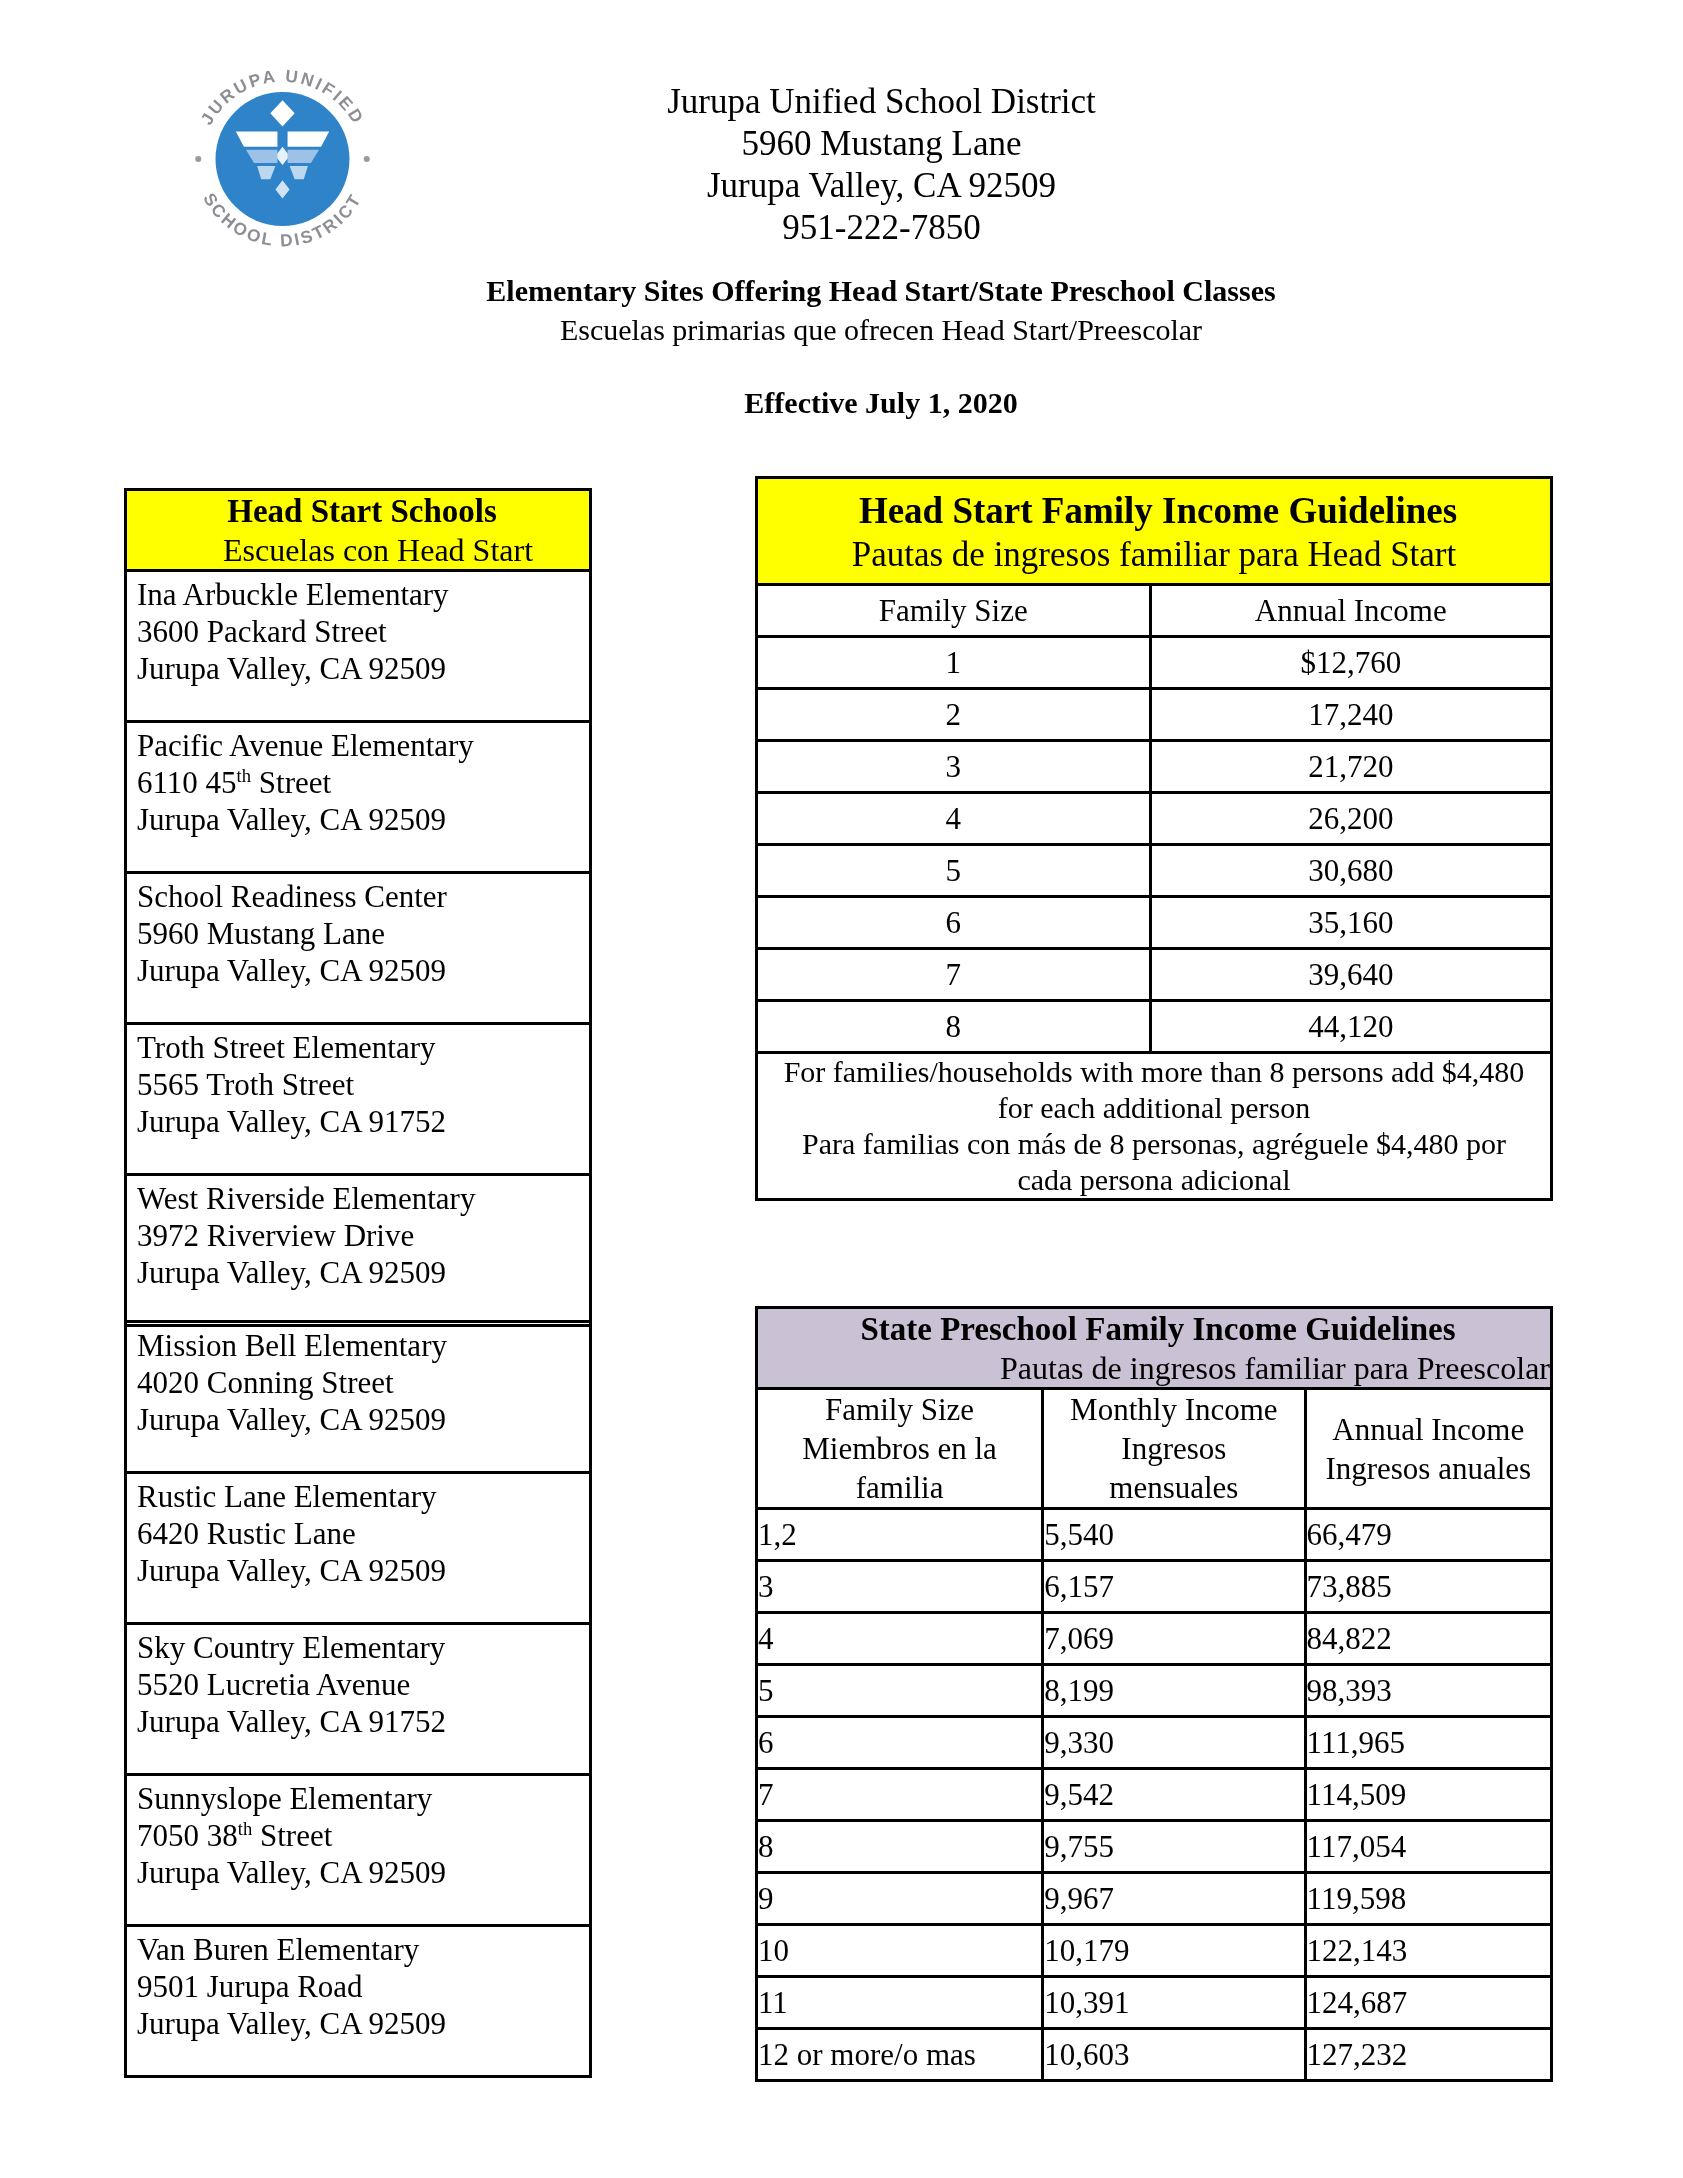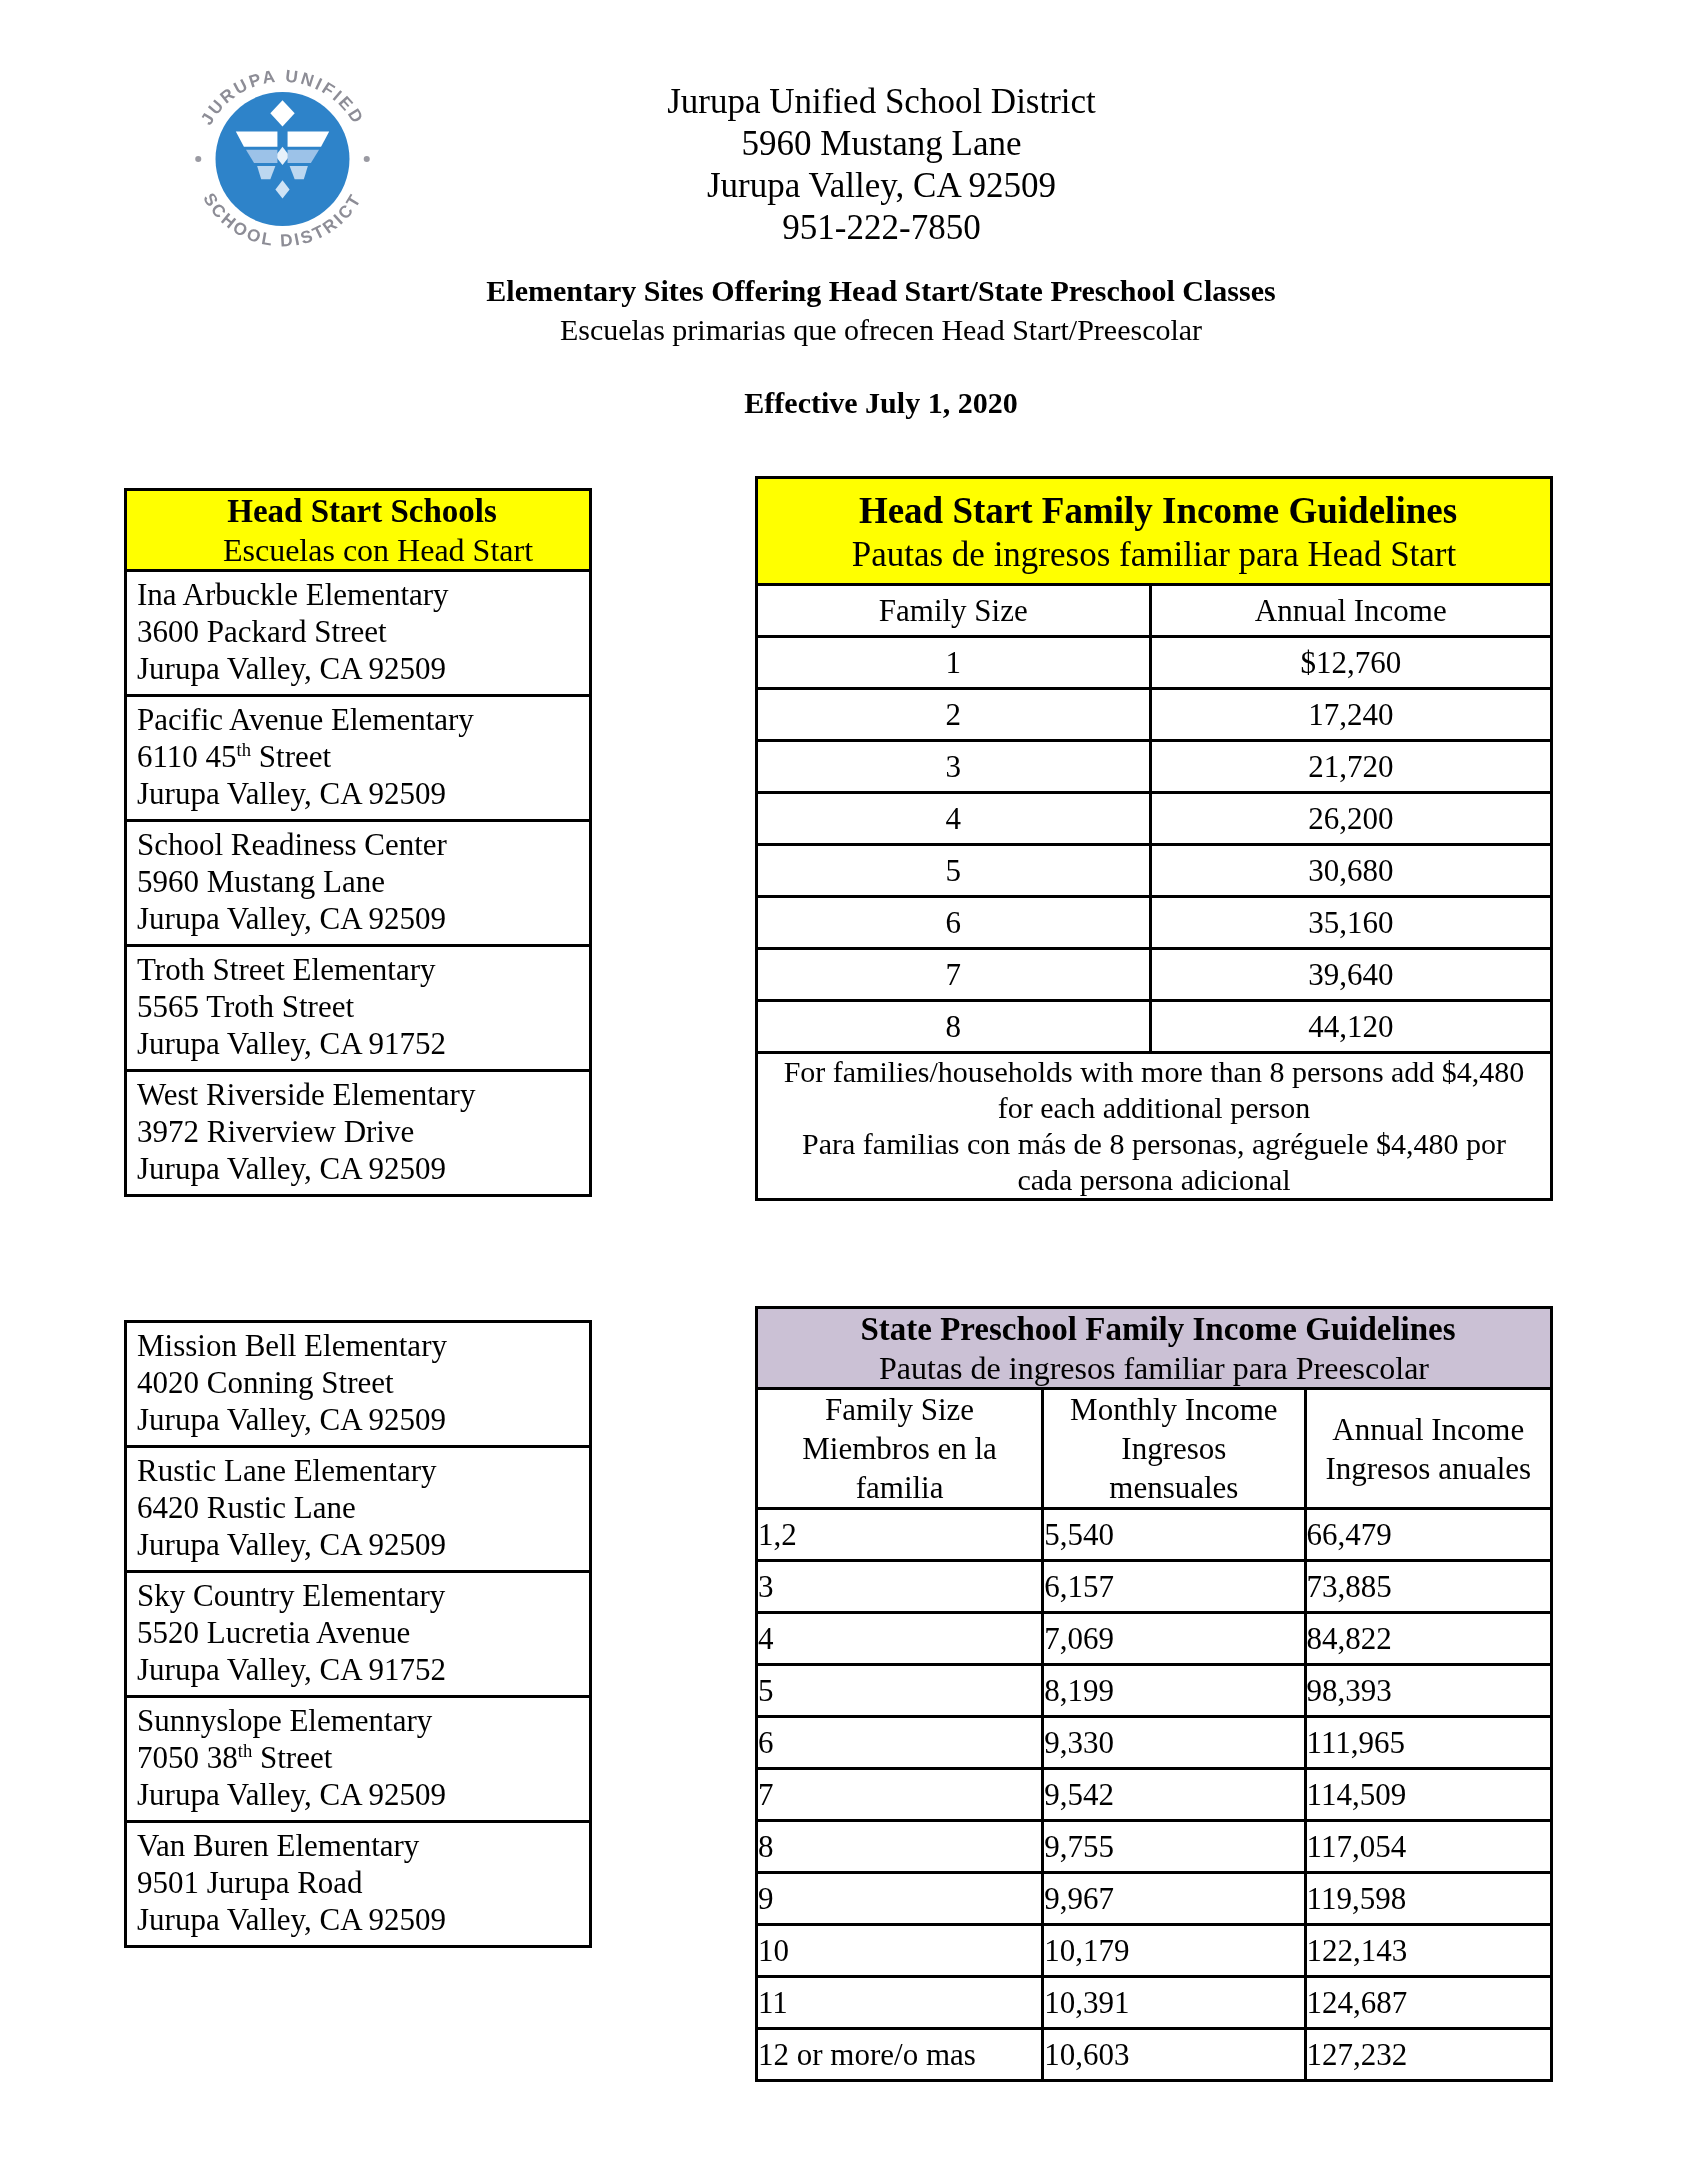--- a/index.html
+++ b/index.html
@@ -28,38 +28,38 @@
   .hd-l1 { display:block; font-weight:bold;padding-left:8px; }
   .hd-l2 { display:block; }
 
   
   .schools { left:124px; top:488px; width:468px; }
   .schools2 { left:124px; top:1320px; width:468px; }
   .schools td.hd, .schools2 td.hd { height:77px; text-align:center; vertical-align:middle; }
   .schools td.hd .hd-l1, .schools2 td.hd .hd-l1 { font-size:33px; line-height:40px; }
   .schools td.hd .hd-l2, .schools2 td.hd .hd-l2 { font-size:32px; line-height:38px;padding-left:40px; }
   .schools td.cell, .schools2 td.cell {
-    height:125px; vertical-align:top; padding:4px 4px 0 10px;
+    height:151px; vertical-align:top; padding:4px 4px 0 10px;
     font-size:31px; line-height:37px;
   }
   sup { font-size:0.6em; vertical-align:super; line-height:0; }
 
   
   .inc1 { left:755px; top:476px; width:798px; }
   .inc1 td.hd { height:107px; text-align:center; vertical-align:middle; }
   .inc1 td.hd .hd-l1 { font-size:37px; line-height:47px; }
   .inc1 td.hd .hd-l2 { font-size:35px; line-height:42px; }
   .inc1 tr.colhead td { height:52px; text-align:center; vertical-align:middle; font-size:31px; }
   .inc1 tr.data td { height:52px; text-align:center; vertical-align:middle; font-size:31px; }
   .inc1 td.note { height:135px; text-align:center; vertical-align:middle; font-size:30px; line-height:36px; padding:0 8px; }
 
   .inc2 { left:755px; top:1306px; width:798px; }
   .inc2 td.hd { height:73px; text-align:center; vertical-align:middle; }
   .inc2 td.hd .hd-l1 { font-size:33px; line-height:40px; }
-  .inc2 td.hd .hd-l2 { font-size:32px; line-height:38px; }
+  .inc2 td.hd .hd-l2 { font-size:32px; line-height:38px;text-align:right; }
   .inc2 tr.colhead td { height:119px; text-align:center; vertical-align:middle; font-size:31px; line-height:39px; }
   .inc2 tr.data td { height:52px; text-align:left; vertical-align:middle; font-size:31px; }
 </style>
 </head>
 <body>
 
 <svg class="logo" viewBox="0 0 200 200">
   <defs>
     <path id="arcTop" d="M 20 104 A 80 80 0 0 1 180 104"></path>
     <path id="arcBot" d="M 12 98 A 88 88 0 0 0 188 98"></path>

